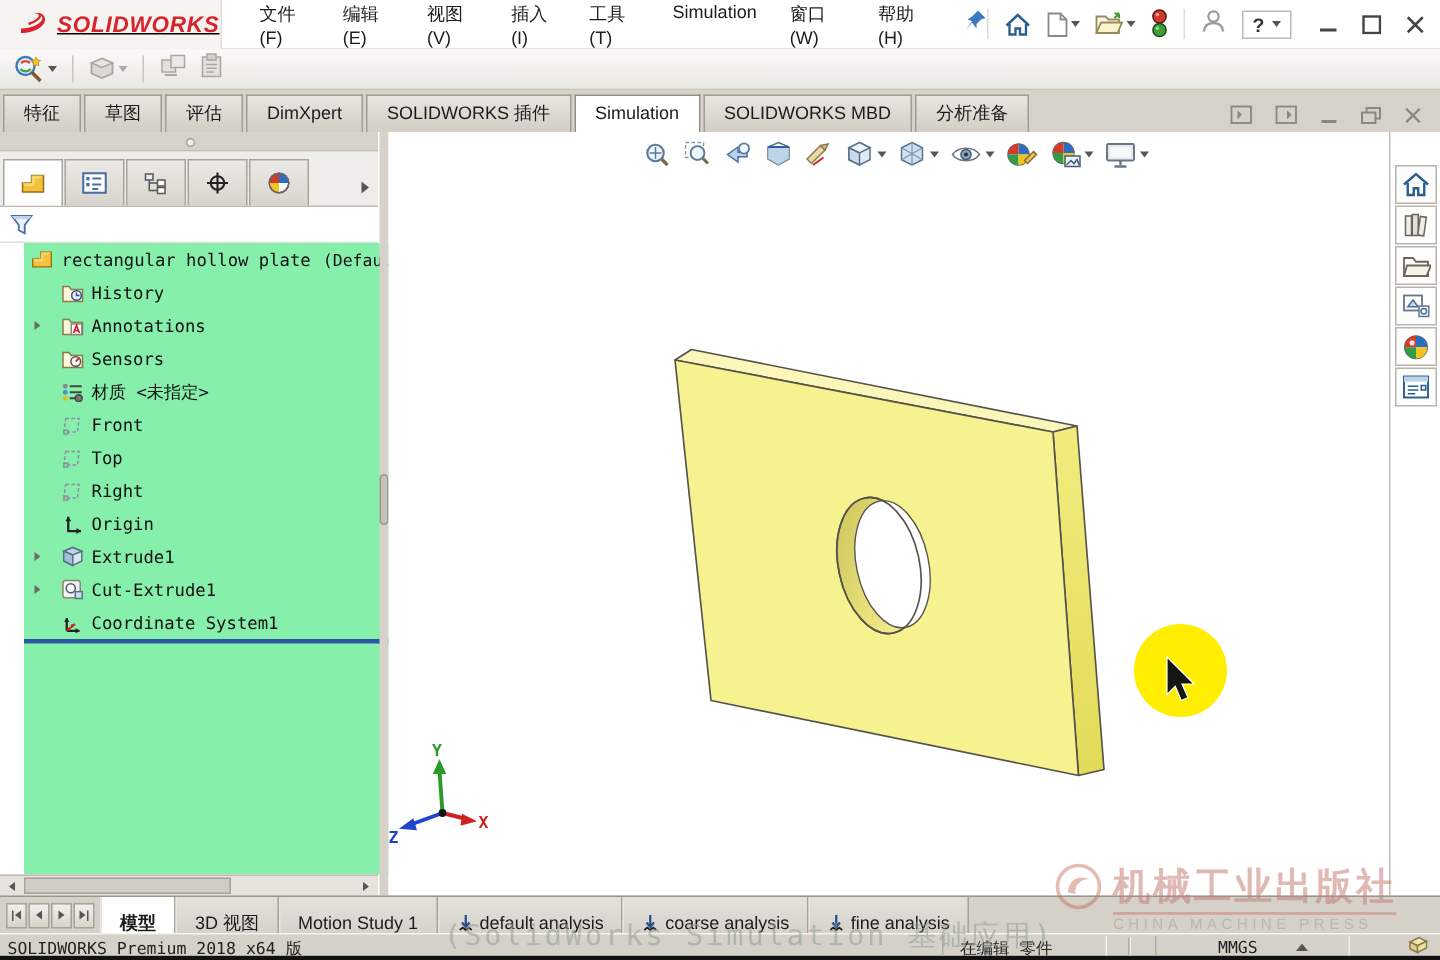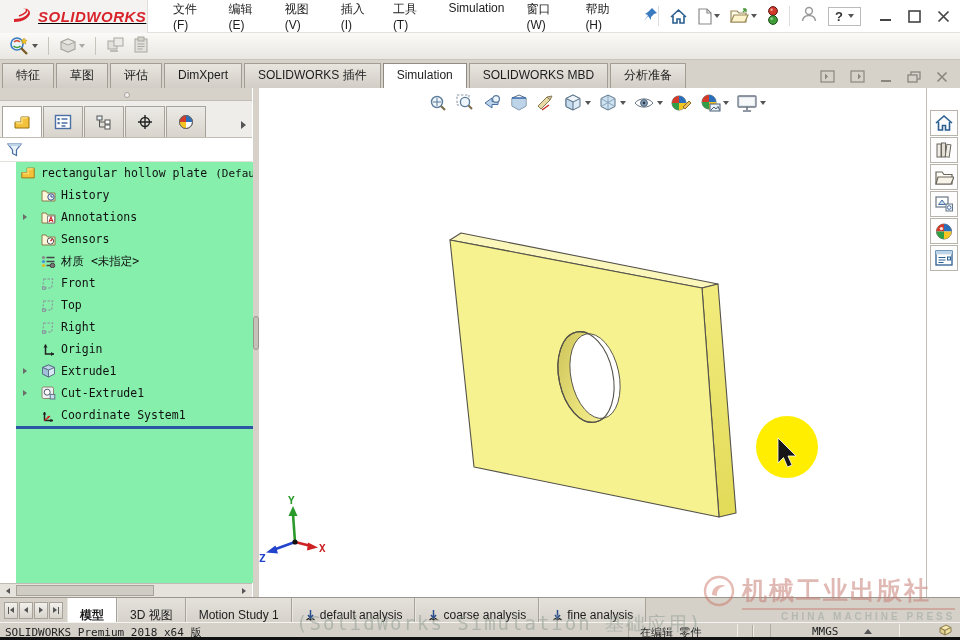--- a/index.html
+++ b/index.html
@@ -82,21 +82,21 @@
   
   .statusbar { position:absolute; top:622px; left:0; width:960px; height:18px; background:#d5d1c9; border-top:1px solid #f5f3ef; font-family:"DejaVu Sans Mono",monospace; font-size:11px; color:#222; }
   .sb-item { position:absolute; top:2px; white-space:nowrap; }
   .sb-ridge { position:absolute; top:2px; width:2px; height:13px; border-left:1px solid #b0aca4; border-right:1px solid #f0eee9; }
   .sb-cell { position:absolute; top:1px; height:15px; border-left:1px solid #b0aca4; border-right:1px solid #f0eee9; }
 
   
   .wm { position:absolute; pointer-events:none; z-index:60; }
   .wm-press { left:702px; top:574px; width:256px; }
   .wm-cn { font-size:25px; font-weight:bold; letter-spacing:2px; color:rgba(198,128,118,.55); border-bottom:2px solid rgba(198,120,110,.45); padding-bottom:1px; white-space:nowrap; }
-  .wm-en { font-size:10px; font-weight:bold; letter-spacing:3px; color:rgba(165,172,166,.65); margin-top:1px; white-space:nowrap;margin-left:39px; }
+  .wm-en { font-size:10px; font-weight:normal; letter-spacing:3px; color:rgba(165,172,166,.65); margin-top:1px; white-space:nowrap; }
   .wm-book { left:296px; top:611px; font-family:"DejaVu Sans Mono",monospace; font-size:19px; letter-spacing:2px; color:rgba(145,158,148,.55); white-space:nowrap; }
 </style>
 </head>
 <body>
 
 <div class="app">
 
   <div class="titlebar">
     <div class="logo-zone">
       <svg width="24" height="20" viewBox="0 0 24 20">

